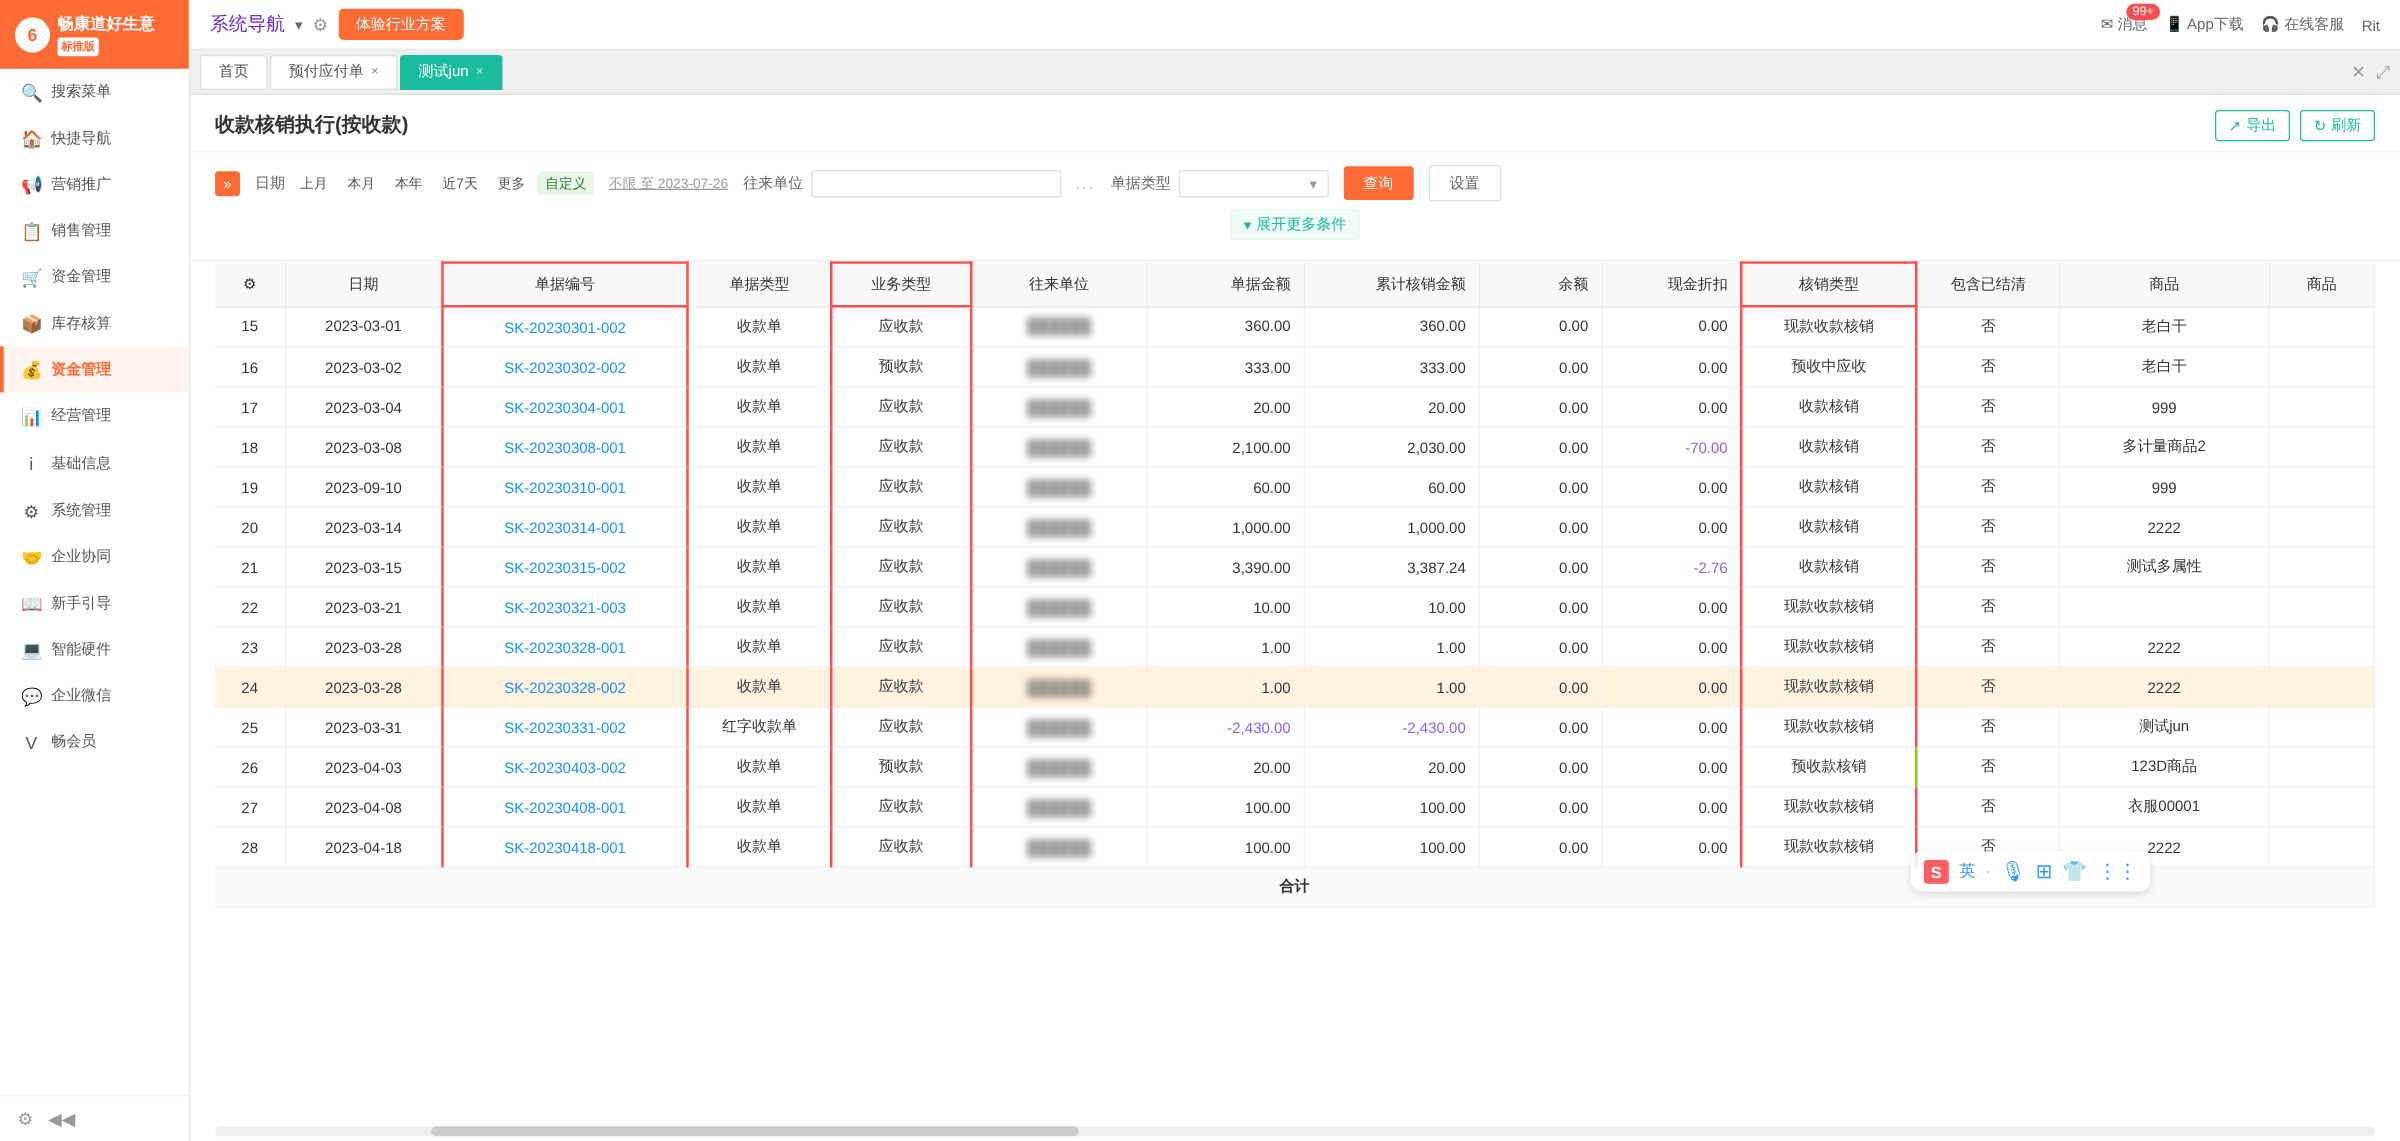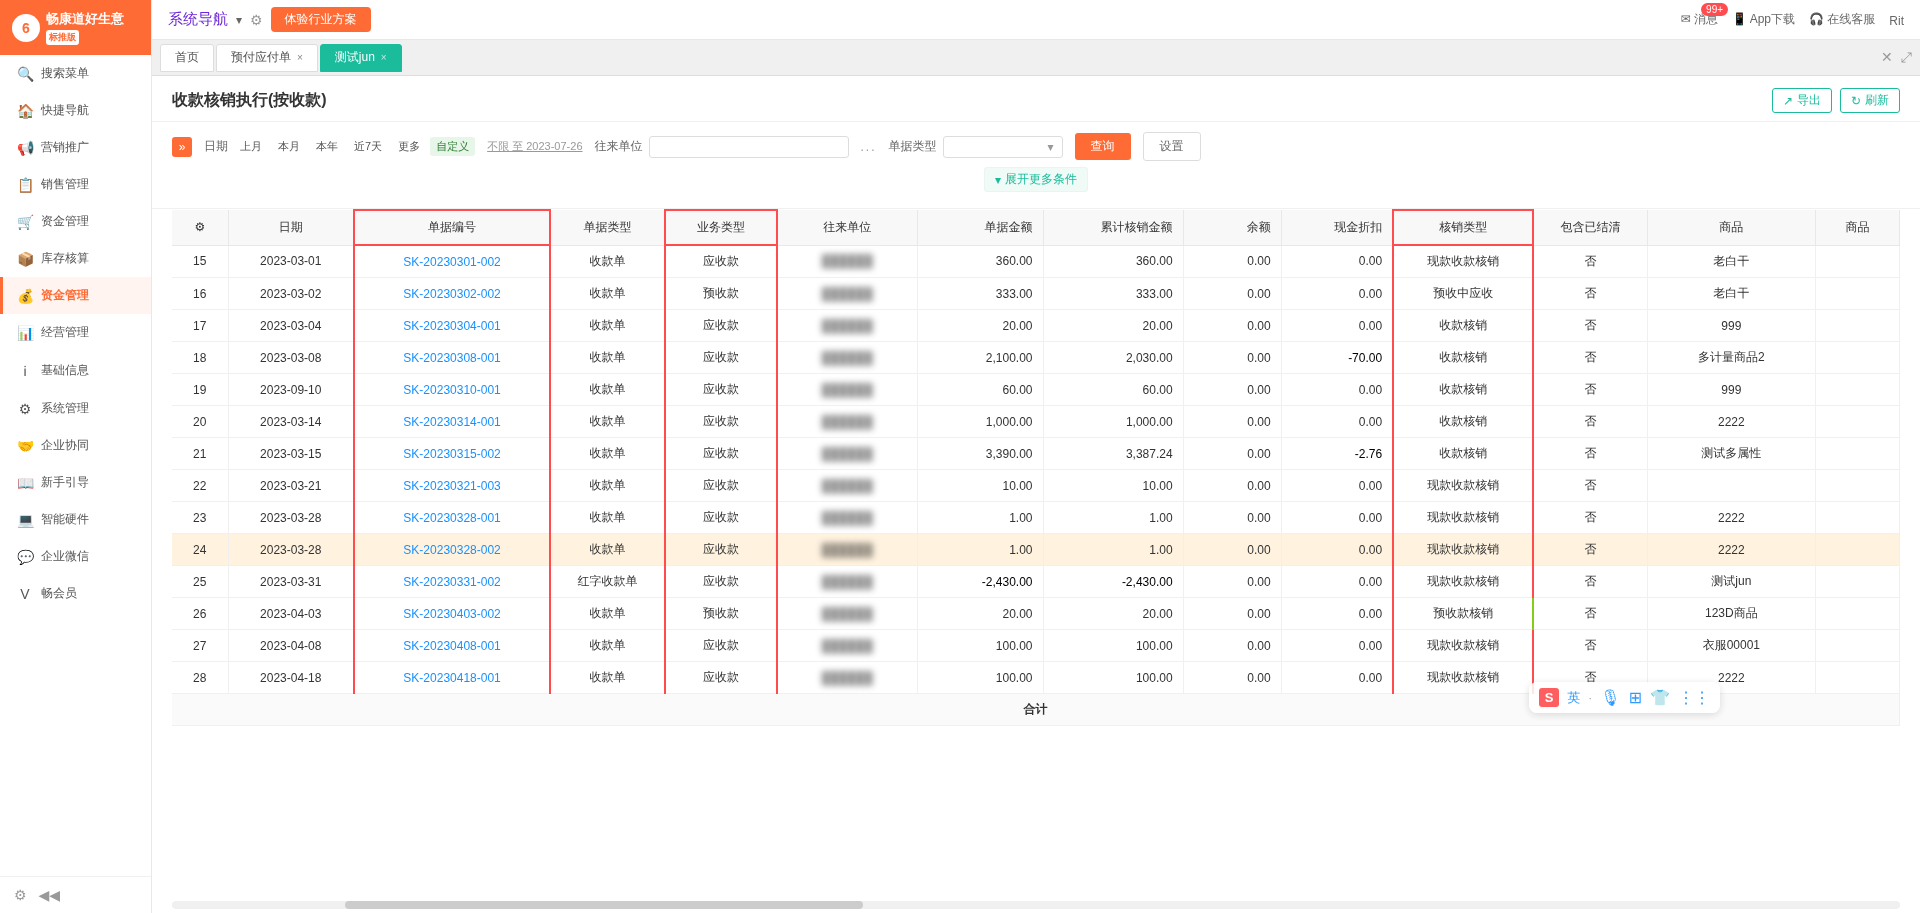--- a/index.html
+++ b/index.html
@@ -67,21 +67,21 @@
     .filter-more { display: flex; align-items: center; justify-content: center; padding: 6px; }
     .expand-more { display: flex; align-items: center; gap: 4px; color: #1abc9c; cursor: pointer; font-size: 12px; border: 1px solid #e8f5f0; background: #f0faf7; padding: 3px 10px; border-radius: 3px; }
 
     
     .table-container { flex: 1; overflow: auto; padding: 0 20px; }
     table { width: 100%; border-collapse: collapse; font-size: 12px; }
     th { background: #f8f8f8; padding: 8px 10px; text-align: center; color: #333; font-weight: normal; border-bottom: 1px solid #e8e8e8; border-right: 1px solid #e8e8e8; white-space: nowrap; position: sticky; top: 0; z-index: 1; }
     td { padding: 7px 10px; text-align: center; border-bottom: 1px solid #f0f0f0; border-right: 1px solid #f0f0f0; white-space: nowrap; color: #333; }
     tr.highlighted td { background: #fff3e0; }
     .link { color: #1890ff; cursor: pointer; text-decoration: none; }
-    .negative { color: #000000; padding-left: 20px; }
+    .negative { color: #8b5cf6; padding-left: 20px; }
     .footer-row td { background: #fafafa; font-weight: bold; }
     .scrollbar-track { height: 8px; background: #f0f0f0; border-radius: 4px; margin: 4px 20px; }
     .scrollbar-thumb { width: 30%; height: 8px; background: #ccc; border-radius: 4px; margin-left: 10%; }
     
     
     .watermark { position: fixed; bottom: 200px; right: 200px; z-index: 100; opacity: 0.9; display: flex; align-items: center; background: rgba(255,255,255,0.95); border-radius: 8px; padding: 6px 10px; gap: 8px; box-shadow: 0 2px 8px rgba(0,0,0,0.15); }
     
     .col-number { width: 40px; text-align: center; }
     .col-date { width: 90px; }
     .col-docno { width: 140px; }

